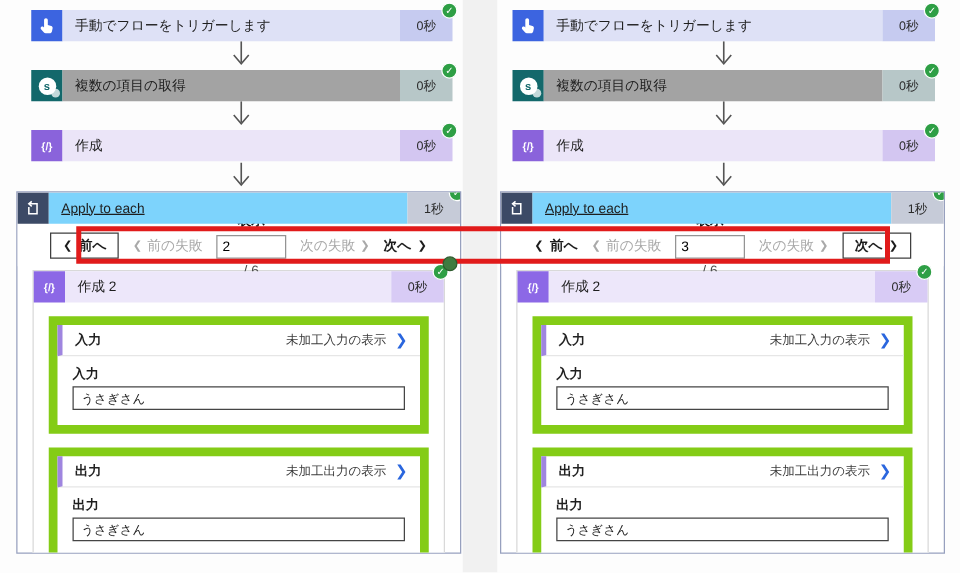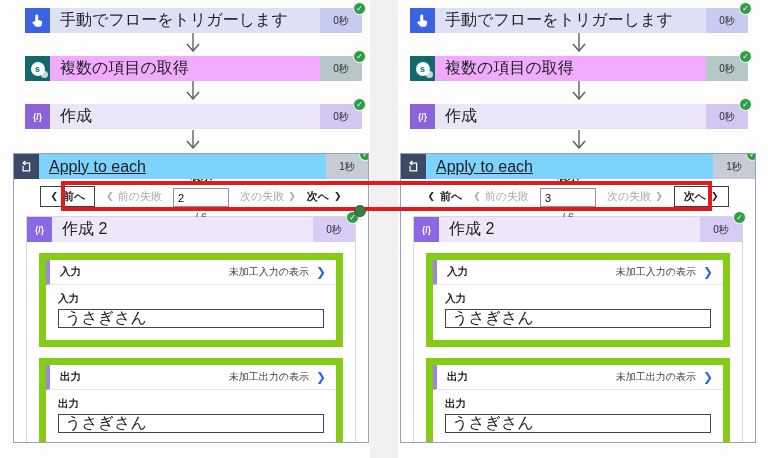--- a/index.html
+++ b/index.html
@@ -12,29 +12,29 @@
   .panel{position:absolute;top:0;height:458px;background:#fdfdfd;}
   #panel-left{left:0;width:370px;}
   #panel-right{left:398px;width:362px;}
 
   
   .step{position:absolute;height:25px;display:flex;}
   #panel-left .step{left:25px;width:337px;}
   #panel-right .step{left:12px;width:338px;}
   .row1{top:8px}.row2{top:56px}.row3{top:104px}
   .sicon{width:25px;height:25px;flex:none;display:flex;align-items:center;justify-content:center;color:#fff;}
-  .sbar{flex:1;display:flex;align-items:center;padding:0 10px;font-size:16px;color:#1e1e1e;min-width:0;}
+  .sbar{flex:1;display:flex;align-items:center;padding:0 10px;font-size:11px;color:#1e1e1e;min-width:0;}
   .sbadge{width:42px;flex:none;display:flex;align-items:center;justify-content:center;font-size:10px;color:#2b2b2b;}
   .check{position:absolute;width:11px;height:11px;border-radius:50%;background:#2e9f45;color:#fff;
          font-size:8px;line-height:11px;text-align:center;top:-6px;right:-4px;border:1px solid #fff;z-index:3;font-weight:700;}
   .ic-trigger{background:#3c64e0;}
   .bar-trigger{background:#dee1f6;}
   .badge-trigger{background:#c6cbf0;}
   .ic-sp{background:#13686b;}
-  .bar-sp{background:#f0abfc;}
+  .bar-sp{background:#a3a3a3;}
   .badge-sp{background:#b7c7c8;}
   .ic-compose{background:#8a63db;}
   .bar-compose{background:#ebe5f8;}
   .badge-compose{background:#d3c6f1;}
   .sp-logo{width:14px;height:14px;border-radius:50%;background:#fff;color:#13686b;font-size:9px;font-weight:700;
            display:flex;align-items:center;justify-content:center;position:relative;}
   .sp-logo::after{content:"";position:absolute;right:-3px;bottom:-2px;width:7px;height:7px;border-radius:50%;background:rgba(255,255,255,.75);}
   .compose-glyph{font-size:8.5px;font-weight:700;letter-spacing:0;}
 
   
@@ -72,21 +72,21 @@
   .badge-compose2{background:#d8cbf5;}
 
   .section{margin:11px 12px 0;border:7px solid #84cc16;}
   .section:last-child{margin-bottom:28px;}
   .sec-head{height:24px;display:flex;align-items:center;border-bottom:1px solid #e6e6e6;border-left:4px solid #9f85df;padding:0 10px;}
   .sec-title{font-size:10.5px;font-weight:700;color:#222;}
   .sec-link{margin-left:auto;display:flex;align-items:center;gap:7px;font-size:10px;color:#3b3b3b;cursor:pointer;}
   .link-chev{color:#2a66de;font-weight:700;font-size:12px;line-height:1;}
   .sec-body{padding:7px 12px 12px;}
   .f-label{font-size:10.5px;font-weight:700;color:#1e1e1e;margin-bottom:3px;}
-  .f-box{border:1px solid #454545;height:17px;display:flex;align-items:center;padding:0 6px;font-size:16px;color:#222;}
+  .f-box{border:1px solid #454545;height:17px;display:flex;align-items:center;padding:0 6px;font-size:10px;color:#222;}
 
   
   .anno-rect{position:absolute;left:61px;top:181px;width:651px;height:30px;border:4px solid #e11b1b;
              box-sizing:border-box;z-index:10;pointer-events:none;}
   .anno-dot{position:absolute;left:354px;top:205px;width:12px;height:12px;border-radius:50%;
             background:#3f7b40;border:1px solid #2e5c2e;box-sizing:border-box;z-index:11;pointer-events:none;}
 </style>
 </head>
 <body>
 

